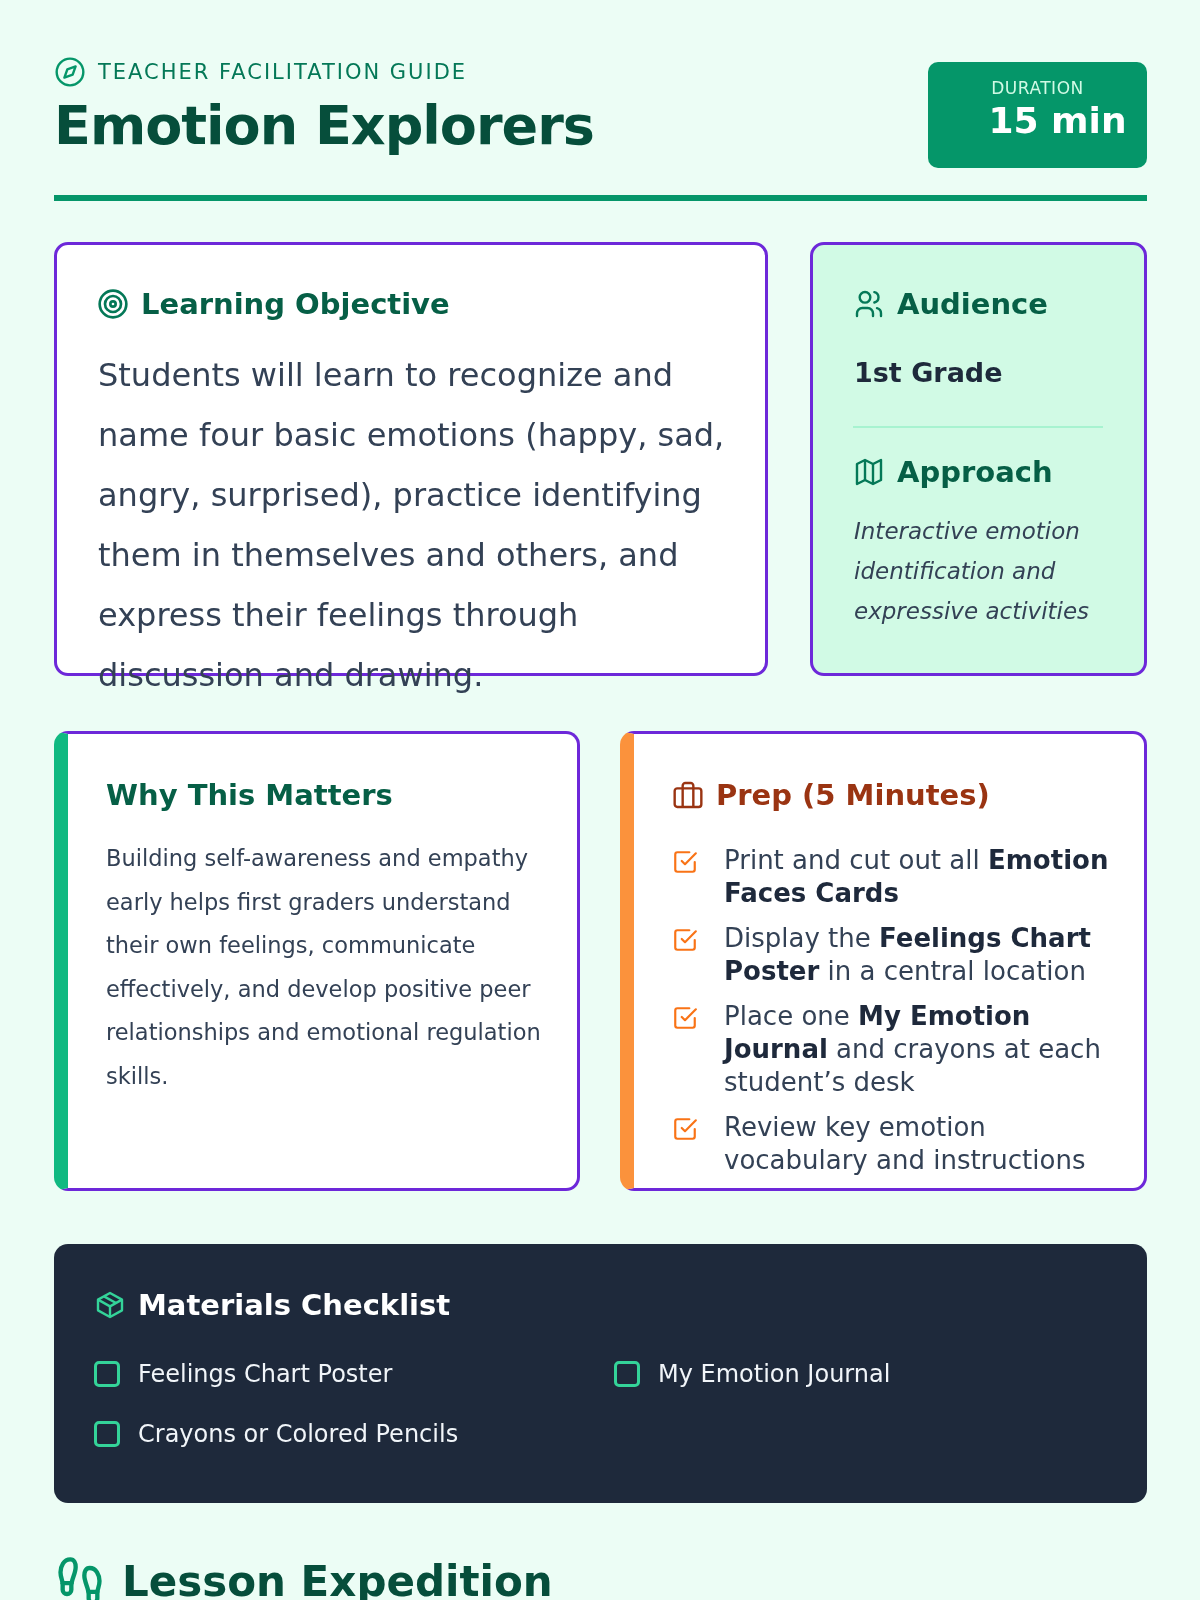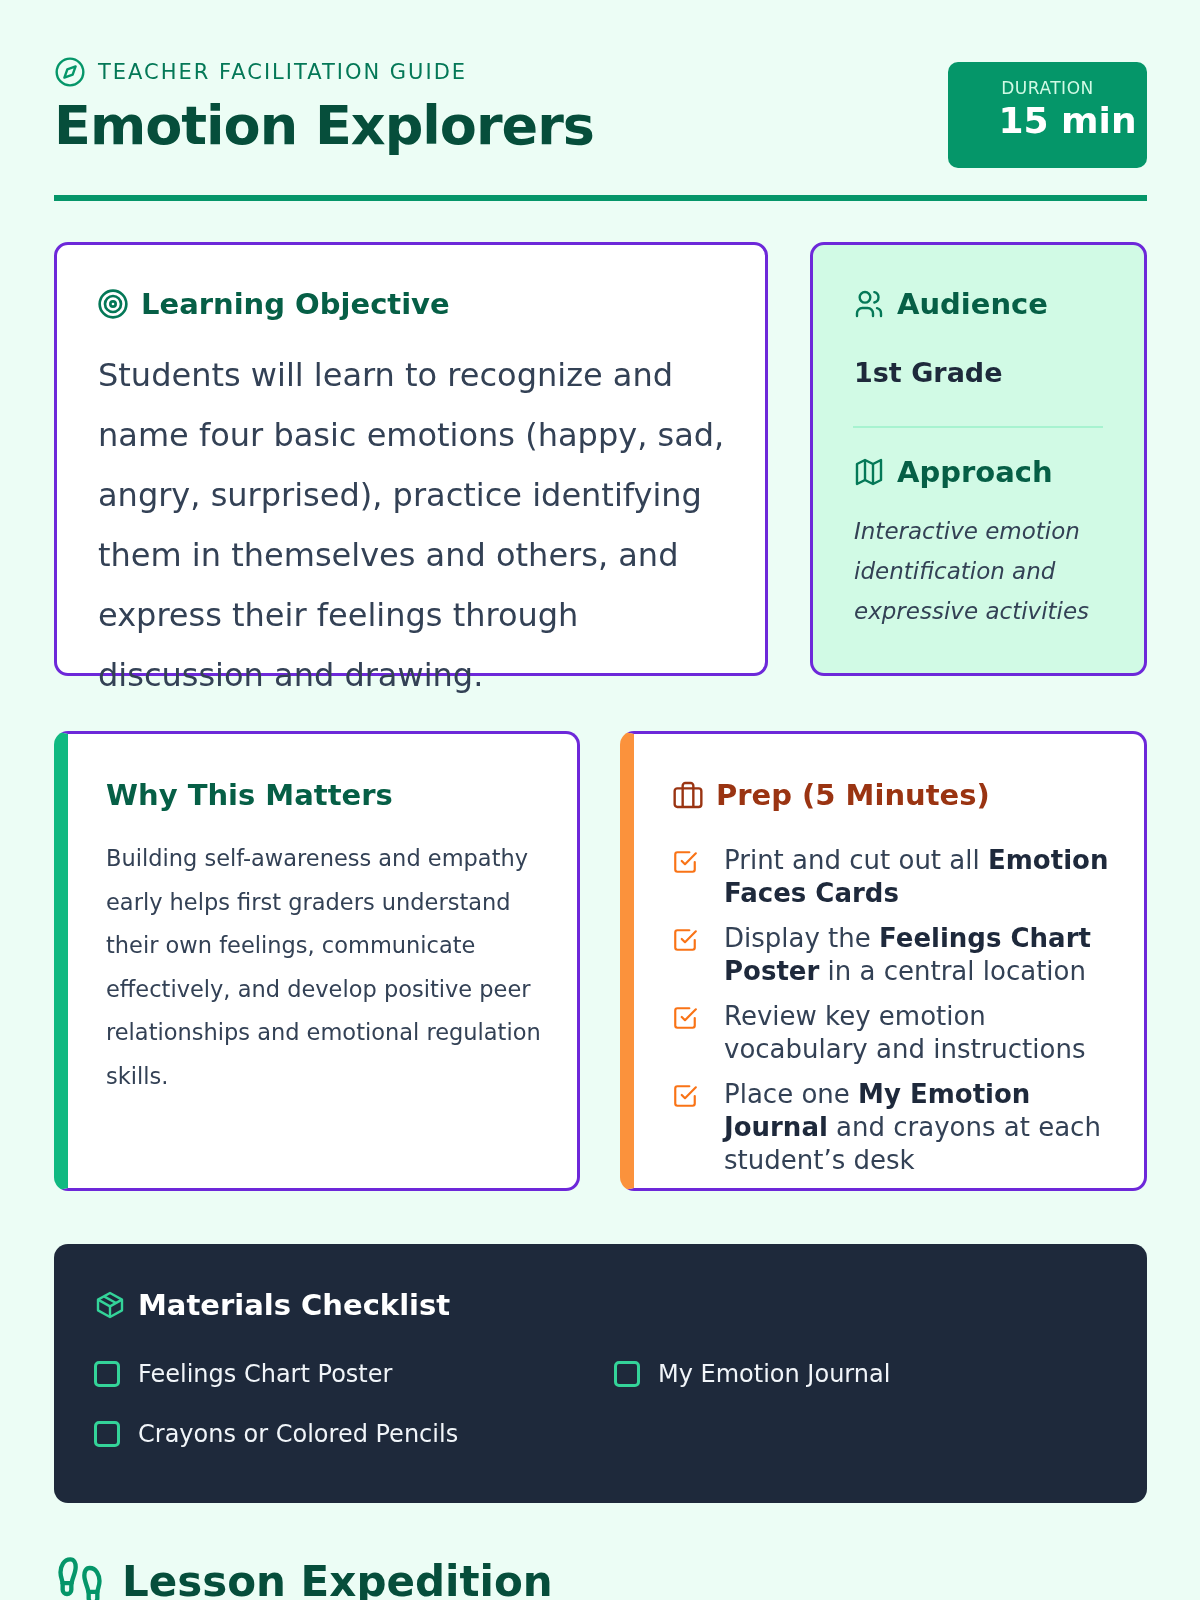--- a/index.html
+++ b/index.html
@@ -19,21 +19,21 @@
   .eyebrow-text {
     font-family: "DejaVu Sans", sans-serif;
     font-size: 21px; letter-spacing: 2px; color: #047857; font-weight: normal;
   }
   .title {
     position: absolute; left: 0; top: 42px;
     font-family: "DejaVu Sans", sans-serif; font-weight: bold;
     font-size: 54px; letter-spacing: -1px; color: #064e3b;
   }
   .duration {
-    position: absolute; right: 0; top: 10px; width: 199px; height: 106px;
+    position: absolute; right: 0; top: 10px; width: 219px; height: 106px;
     background: #059669; border-radius: 10px; text-align: center; color: #fff;
   }
   .duration-label { font-size: 17px; margin-top: 16px; color: #d1fae5; letter-spacing: 0.5px; }
   .duration-value { font-size: 36px; font-weight: bold; margin-top: 2px; margin-left: 40px; }
   .header-rule { position: absolute; left: 0; top: 143px; width: 1093px; height: 6px; background: #059669; }
 
   
   .card {
     position: absolute; background: #fff; border: 3px solid #6d28d9; border-radius: 14px;
   }
@@ -172,28 +172,28 @@
             <path d="M9 11l3 3L22 4"></path>
             <path d="M21 12v7a2 2 0 0 1-2 2H5a2 2 0 0 1-2-2V5a2 2 0 0 1 2-2h11"></path>
           </svg>
         <span class="prep-text"><span>Display the </span><b>Feelings Chart Poster</b><span> in a central location</span></span>
       </li>
       <li class="prep-item">
         <svg viewBox="0 0 24 24" fill="none" stroke="#f97316" stroke-width="2" stroke-linecap="round" stroke-linejoin="round">
             <path d="M9 11l3 3L22 4"></path>
             <path d="M21 12v7a2 2 0 0 1-2 2H5a2 2 0 0 1-2-2V5a2 2 0 0 1 2-2h11"></path>
           </svg>
+        <span class="prep-text"><span>Place one </span><b>My Emotion Journal</b><span> and crayons at each student’s desk</span></span>
+      </li>
+      <li class="prep-item">
+        <svg viewBox="0 0 24 24" fill="none" stroke="#f97316" stroke-width="2" stroke-linecap="round" stroke-linejoin="round">
+            <path d="M9 11l3 3L22 4"></path>
+            <path d="M21 12v7a2 2 0 0 1-2 2H5a2 2 0 0 1-2-2V5a2 2 0 0 1 2-2h11"></path>
+          </svg>
         <span class="prep-text"><span>Review key emotion vocabulary and instructions</span><b></b><span></span></span>
-      </li>
-      <li class="prep-item">
-        <svg viewBox="0 0 24 24" fill="none" stroke="#f97316" stroke-width="2" stroke-linecap="round" stroke-linejoin="round">
-            <path d="M9 11l3 3L22 4"></path>
-            <path d="M21 12v7a2 2 0 0 1-2 2H5a2 2 0 0 1-2-2V5a2 2 0 0 1 2-2h11"></path>
-          </svg>
-        <span class="prep-text"><span>Place one </span><b>My Emotion Journal</b><span> and crayons at each student’s desk</span></span>
       </li>
     </ul>
   </section>
 
   <section class="materials">
     <div class="card-head">
       <svg viewBox="0 0 24 24" fill="none" stroke="#34d399" stroke-width="1.8" stroke-linejoin="round">
         <path d="M21 8l-9-5-9 5v8l9 5 9-5z"></path>
           <path d="M3 8l9 5 9-5"></path>
           <path d="M12 13v8"></path>

